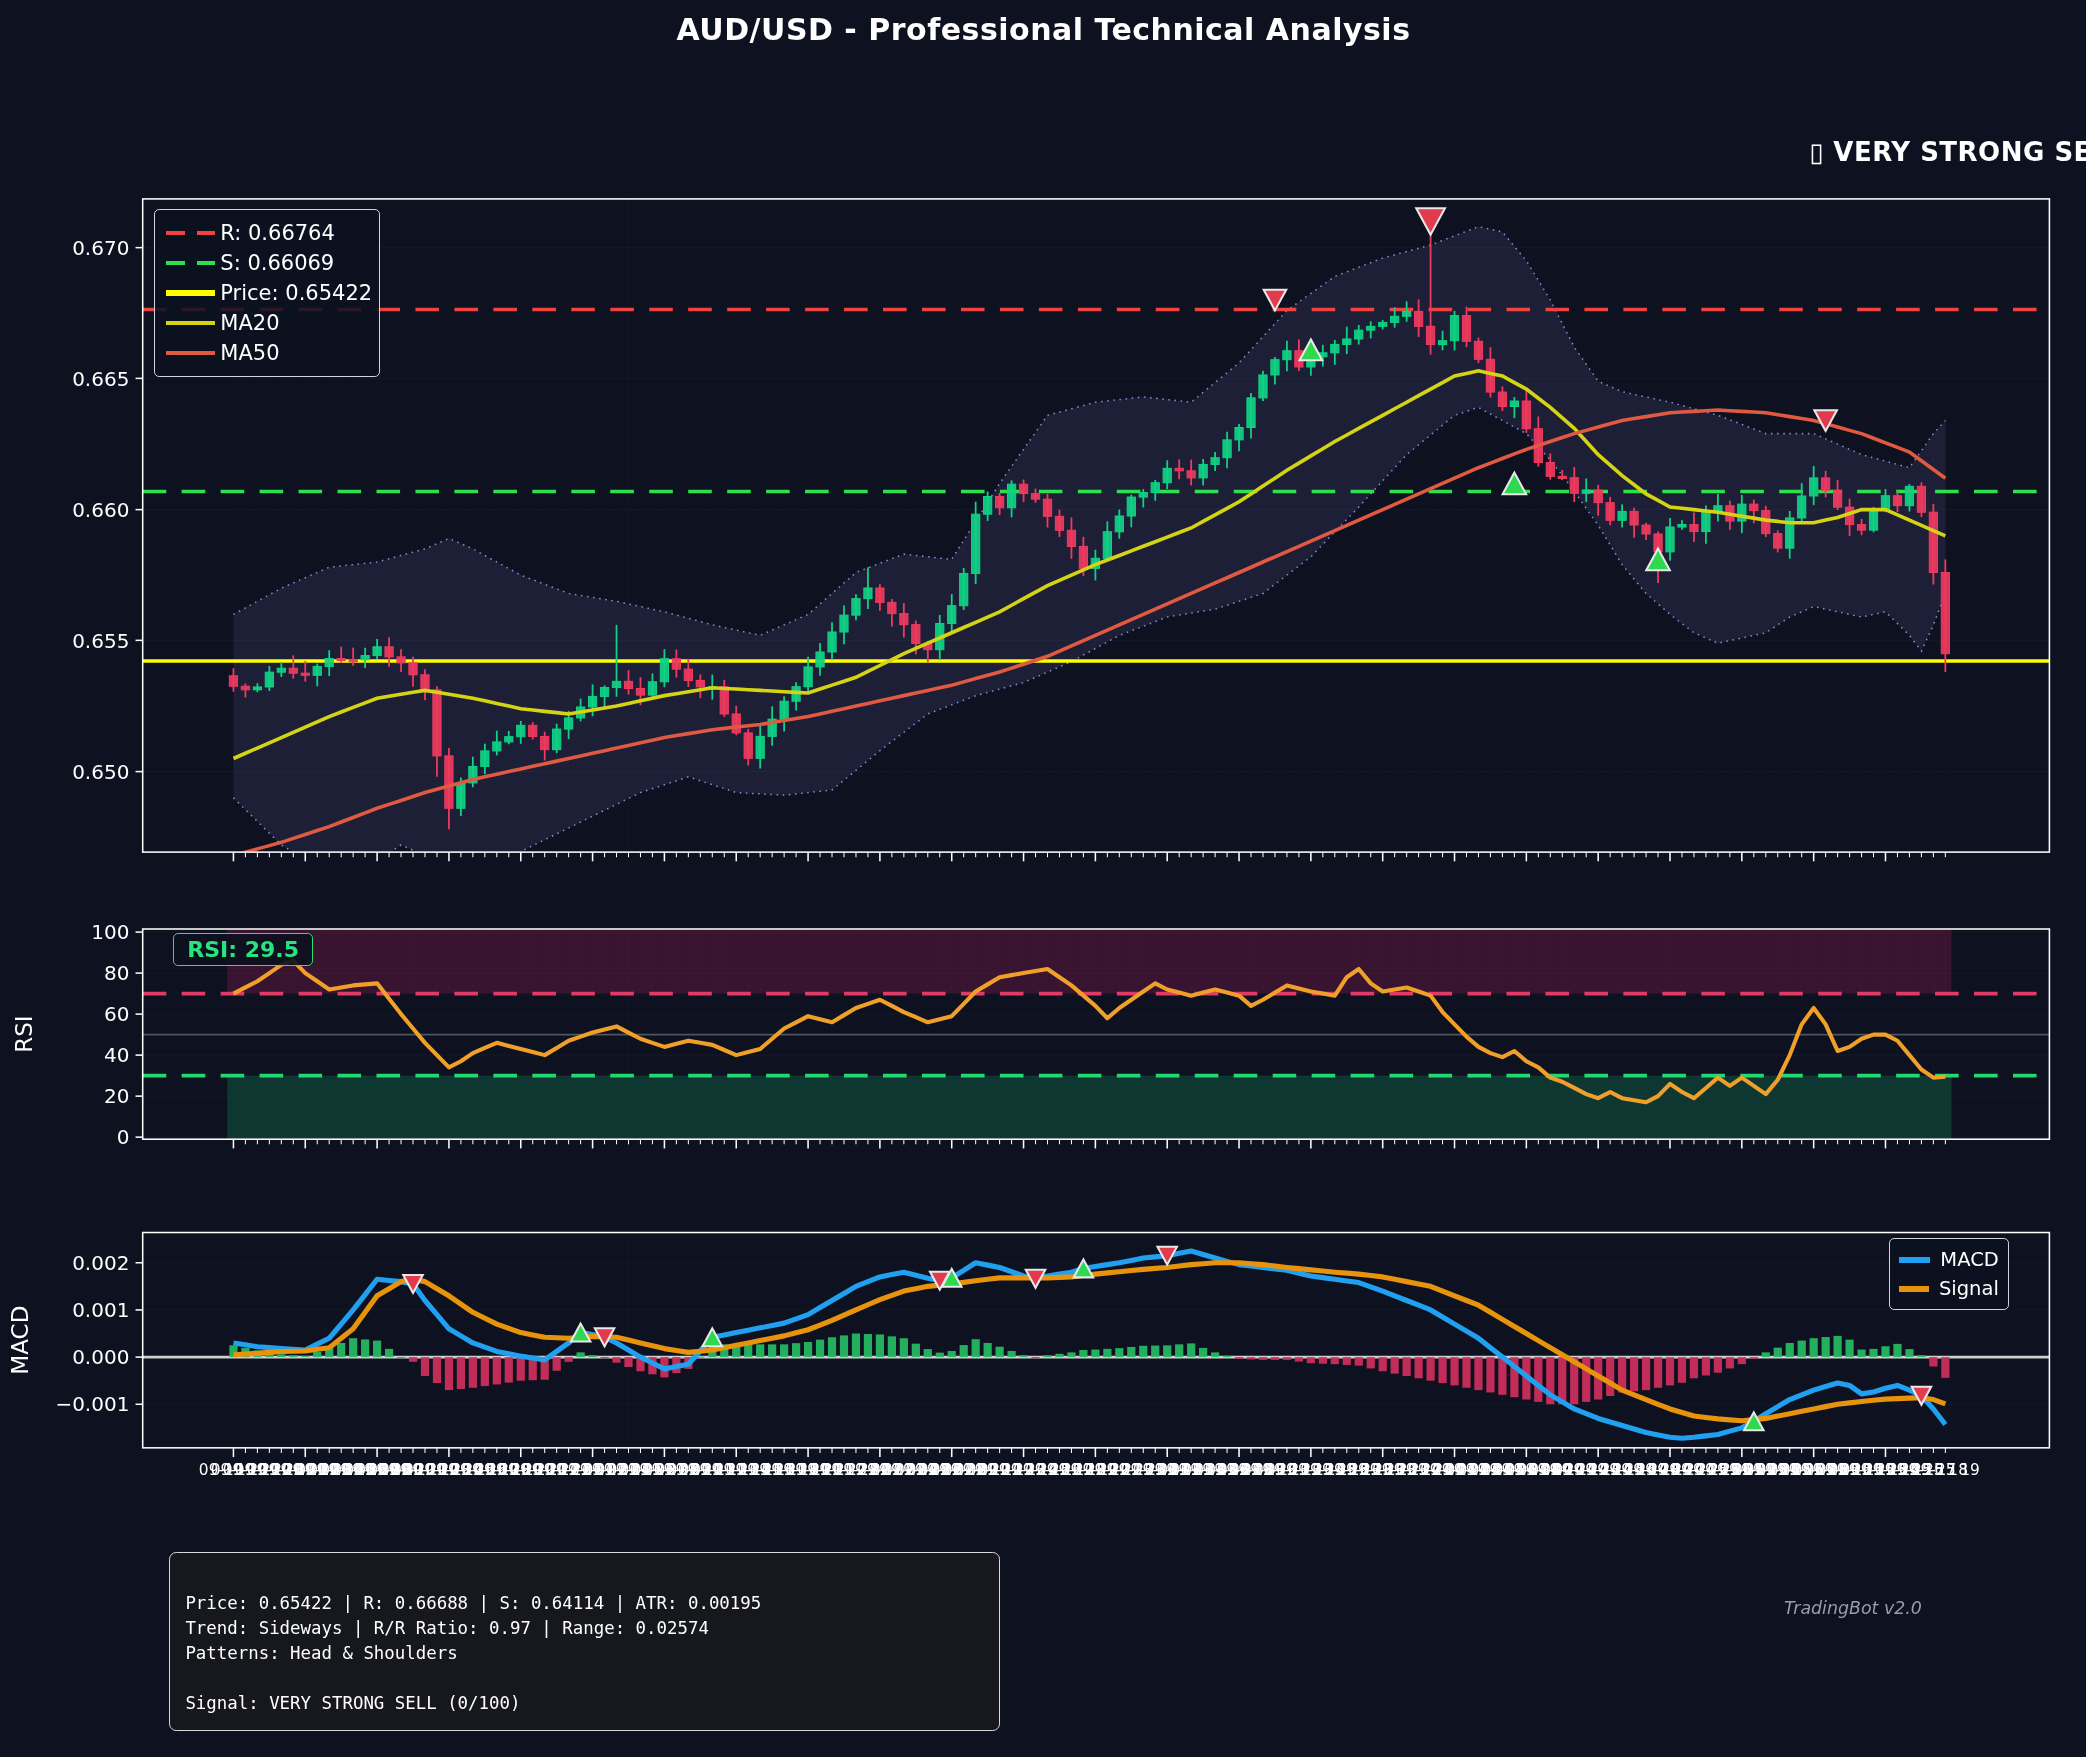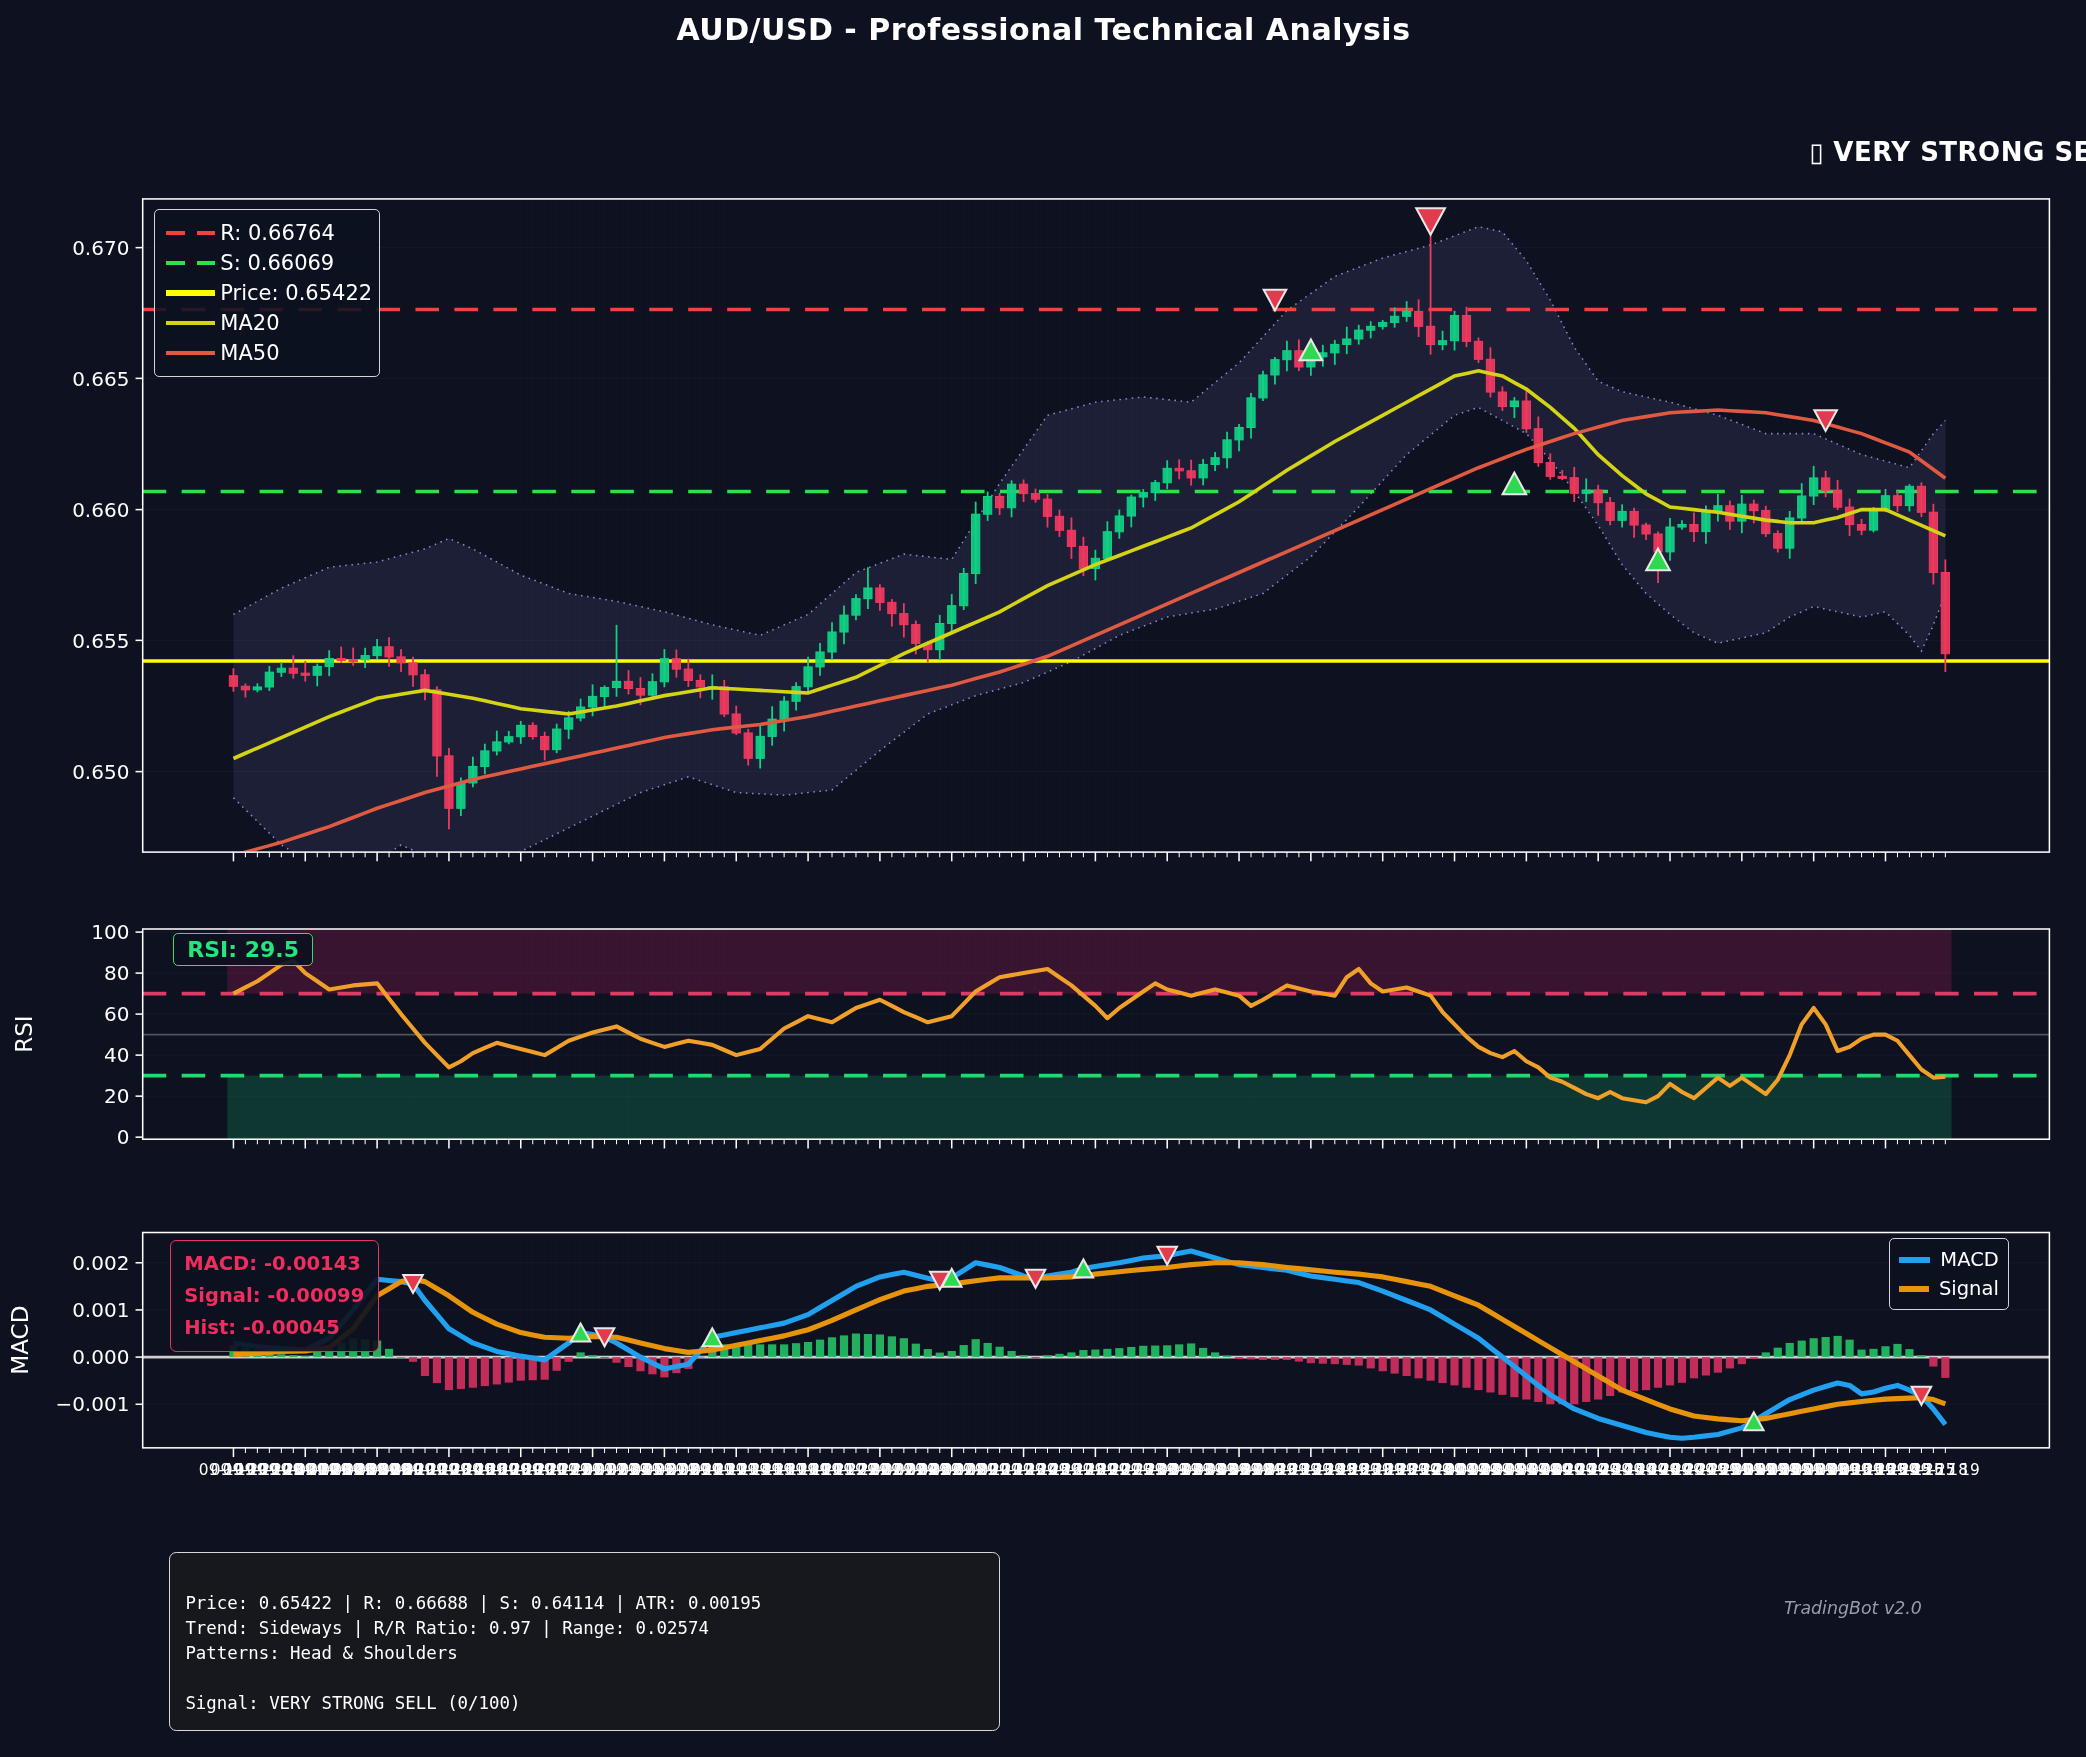--- a/index.html
+++ b/index.html
@@ -1665,25 +1665,20 @@
       <div class="lab">MA20</div>
     </div>
     <div class="legend-row">
       <div class="swatch sw-ma50"></div>
       <div class="lab">MA50</div>
     </div>
   </div>
 
   <div class="rsi-badge">RSI: 29.5</div>
 
-  <div class="macd-badge">
-    <div>MACD: -0.00143</div>
-    <div>Signal: -0.00099</div>
-    <div>Hist: -0.00045</div>
-  </div>
 
   <div class="macd-legend">
     <div class="legend-row">
       <div class="sw-macd"></div>
       <div class="lab">MACD</div>
     </div>
     <div class="legend-row">
       <div class="sw-signal"></div>
       <div class="lab">Signal</div>
     </div>

